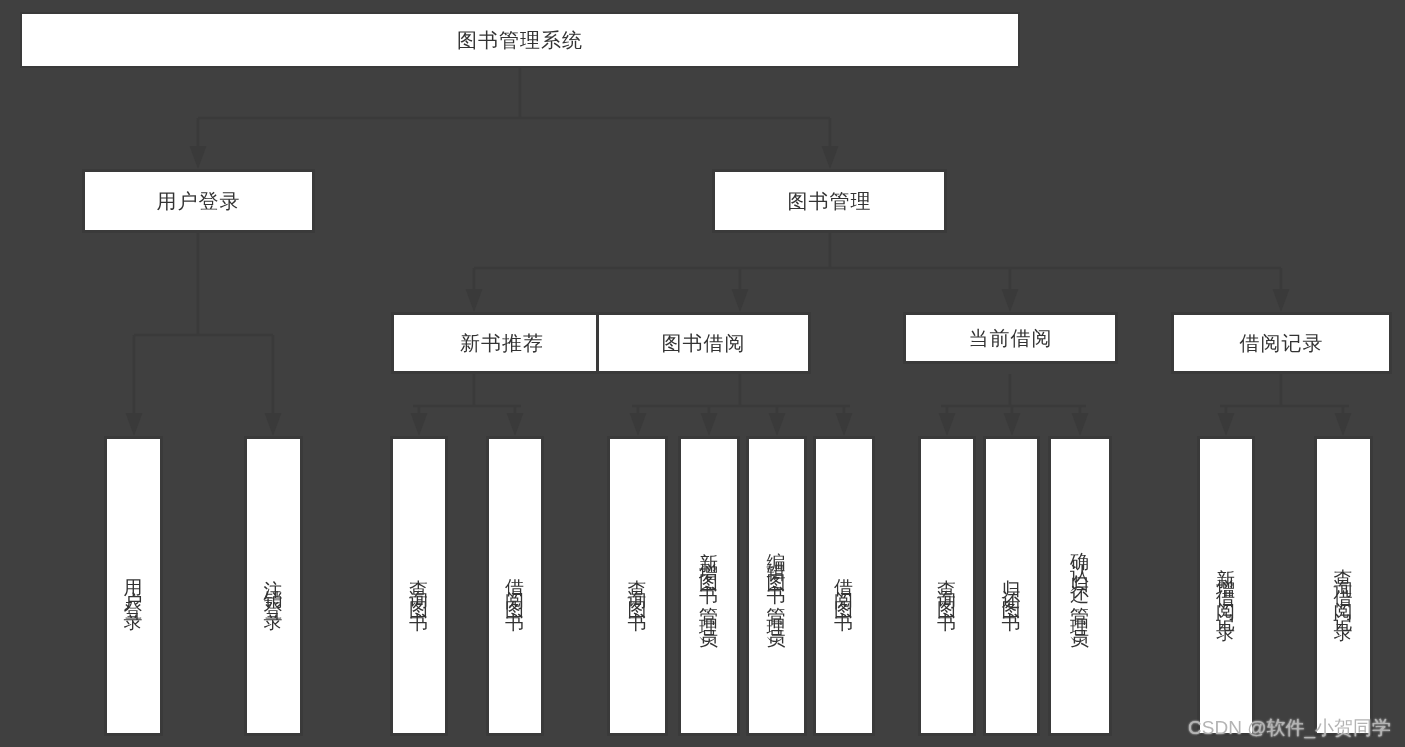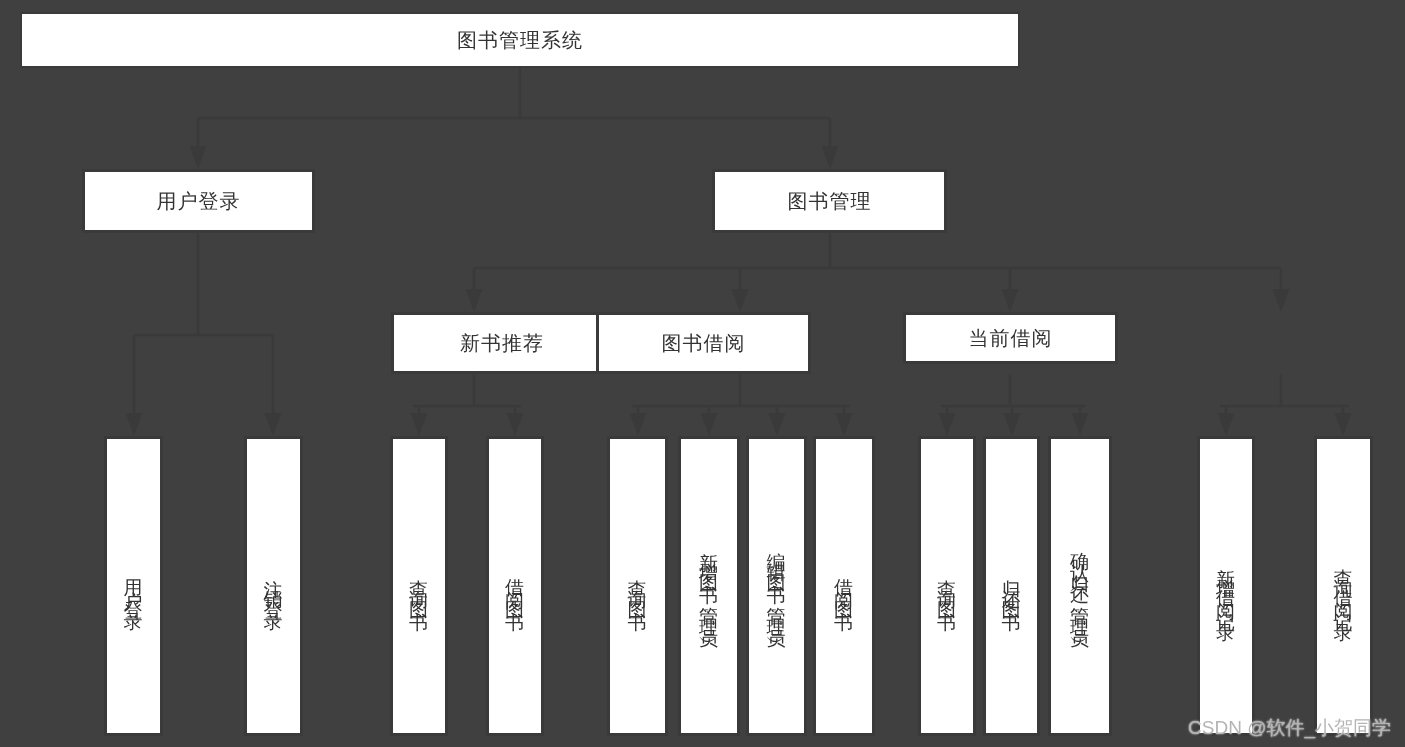--- a/index.html
+++ b/index.html
@@ -128,20 +128,23 @@
 
   <div class="box" style="left:363px; top:312px; width:222px; height:62px;margin-left:28px;">
     <span class="hlabel">新书推荐</span>
   </div>
   <div class="box" style="left:596px; top:312px; width:215px; height:62px;">
     <span class="hlabel">图书借阅</span>
   </div>
   <div class="box" style="left:903px; top:312px; width:215px; height:52px;">
     <span class="hlabel">当前借阅</span>
   </div>
+  <div class="box" style="left:1171px; top:312px; width:221px; height:62px;">
+    <span class="hlabel">借阅记录</span>
+  </div>
 
   <div class="box vbox" style="left:104px; width:59px;">
     <span class="vlabel">用户登录</span>
   </div>
   <div class="box vbox" style="left:244px; width:59px;">
     <span class="vlabel">注销登录</span>
   </div>
 
   <div class="box vbox" style="left:390px; width:58px;">
     <span class="vlabel">查询图书</span>

